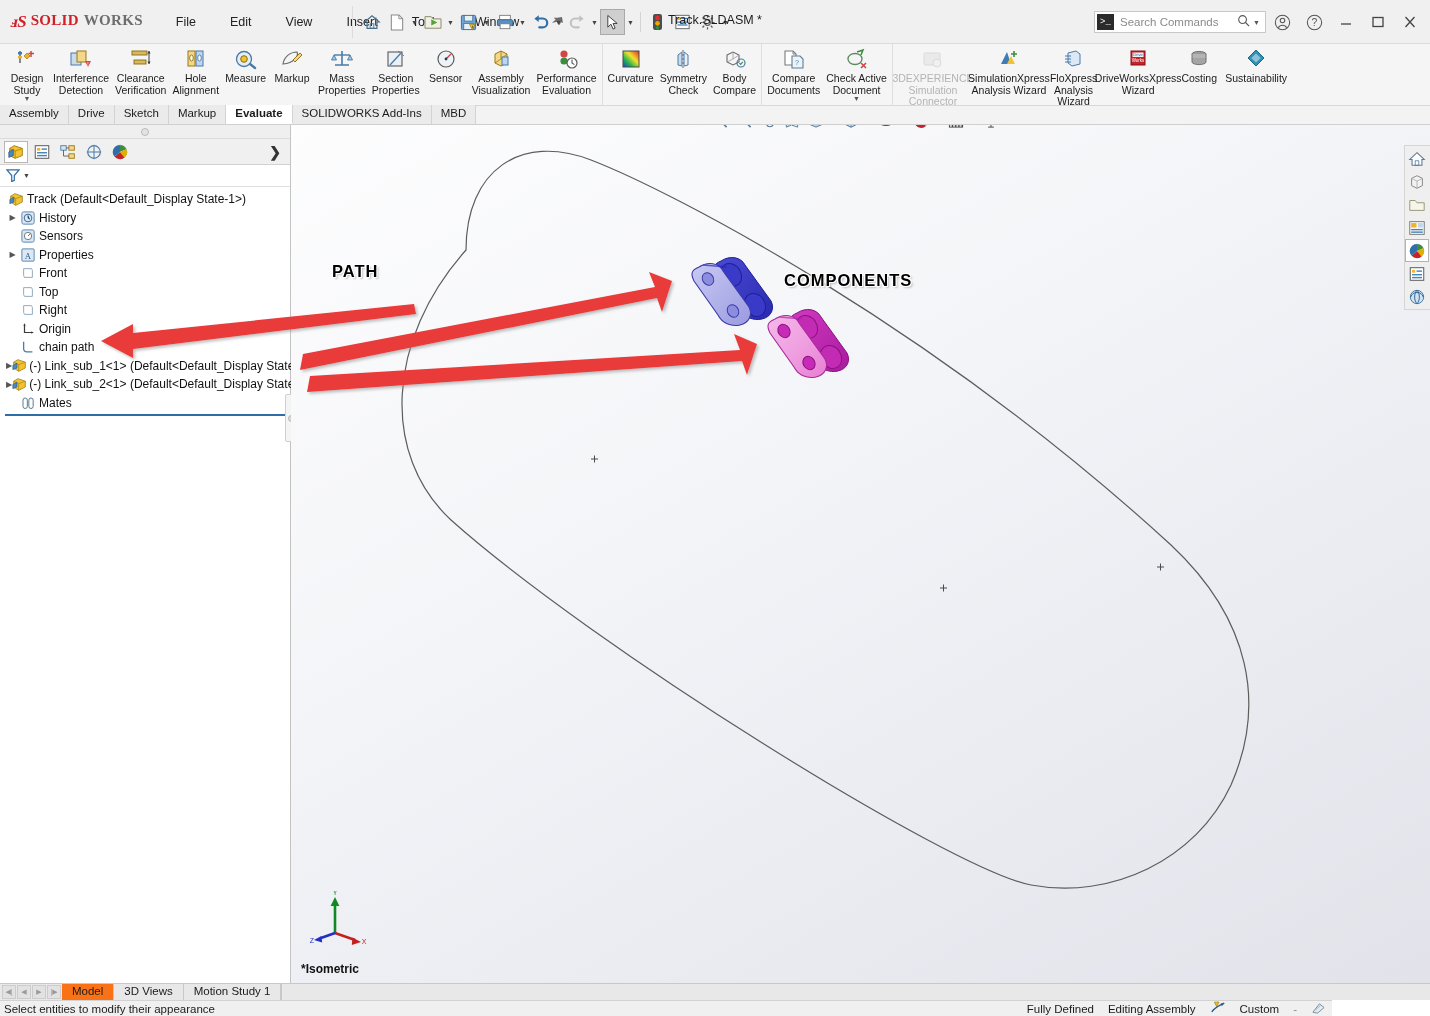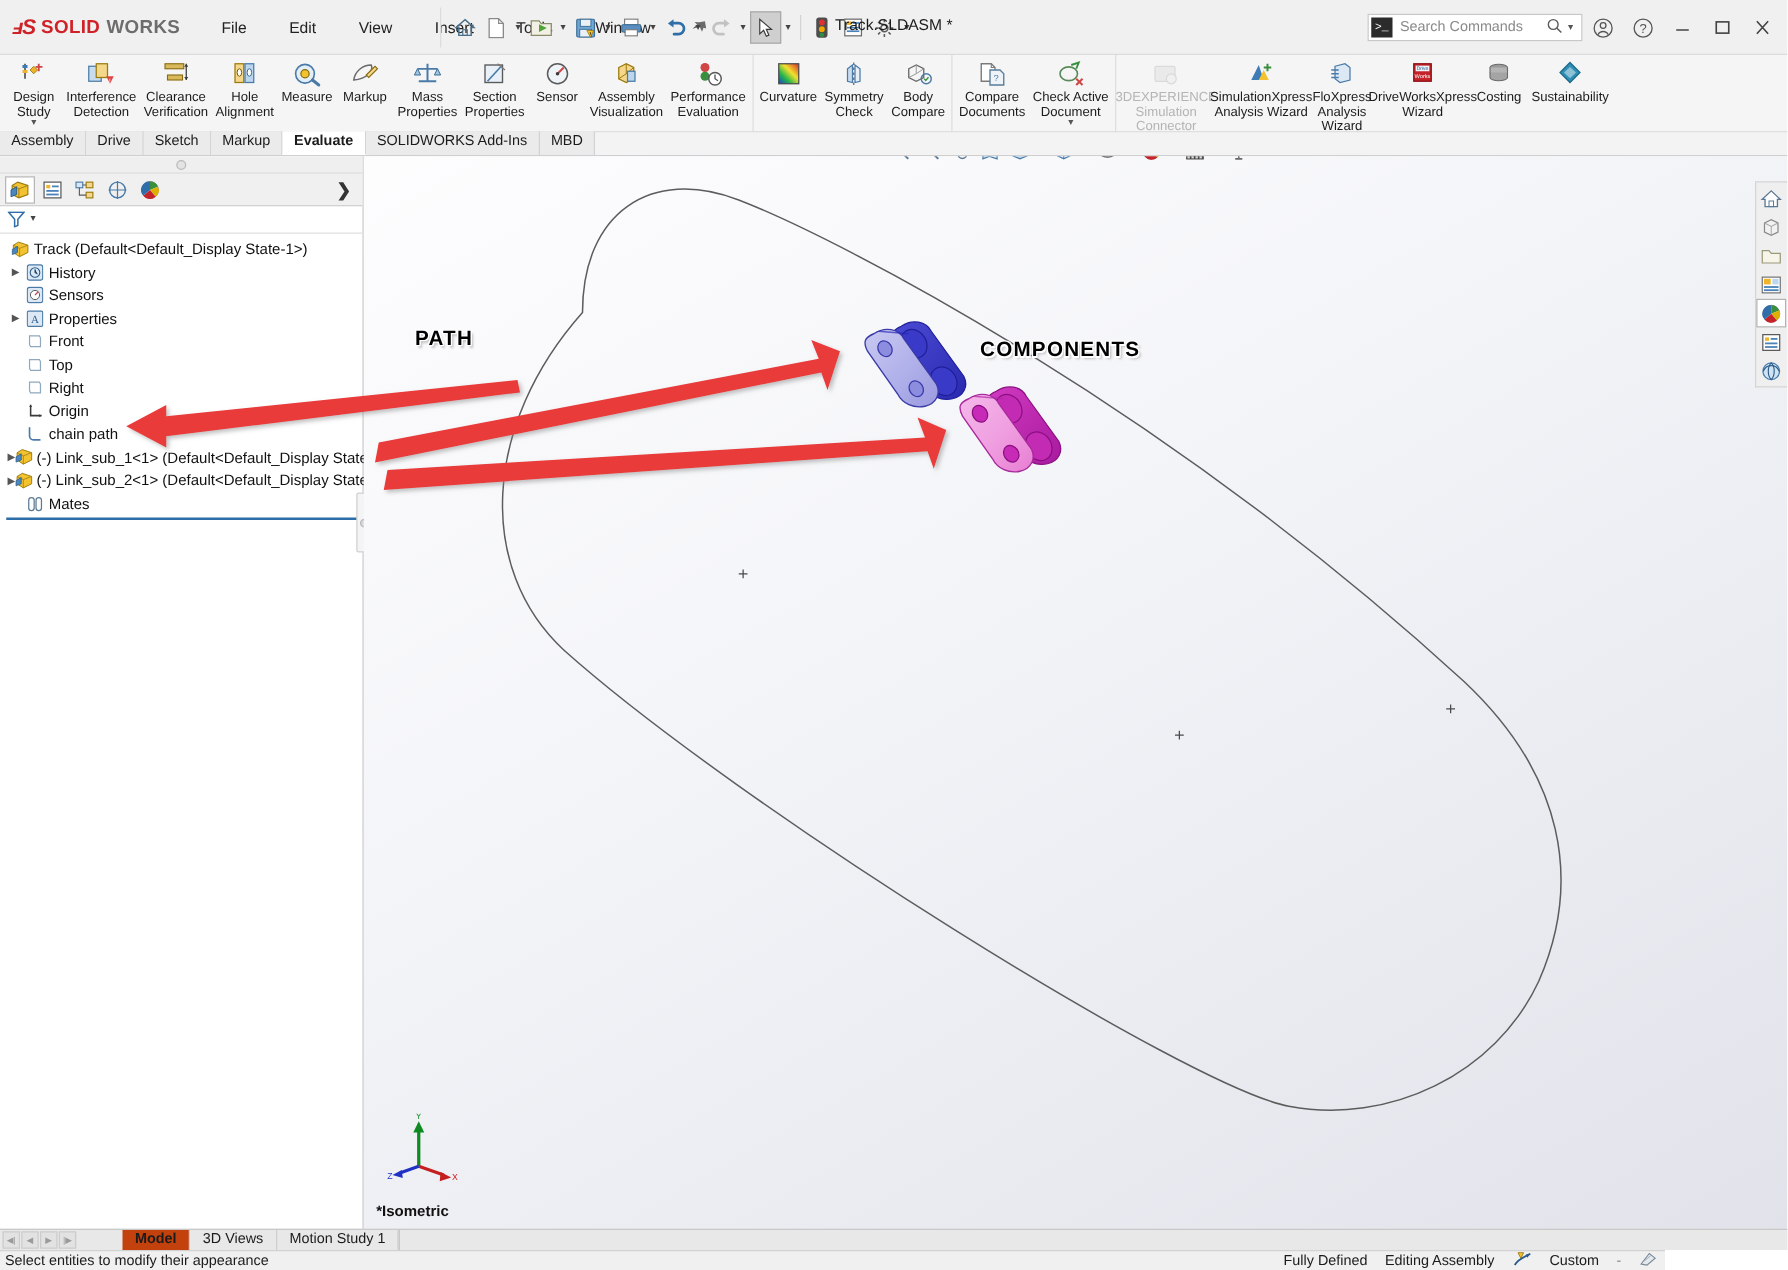--- a/index.html
+++ b/index.html
@@ -14,22 +14,23 @@
   #app { position: relative; width: 1430px; height: 1016px; }
 
   
   .titlebar {
     position: absolute; left: 0; top: 0; width: 1430px; height: 44px;
     background: #f0f0f0;
     border-bottom: 1px solid #dcdcdc;
     display: flex; align-items: center;
   }
   .logo {
-    margin-left: 10px; display: flex; align-items: center; gap: 5px;
+    margin-left: 10px; display: flex; align-items: flex-start; gap: 5px;
     user-select: none;
+    font-family: Liberation Serif, serif;
   }
   .logo .ds {
     font-weight: bold; font-size: 17px; color: #cf2128; font-style: italic;
     letter-spacing: -1px;
   }
   .logo .solid { font-weight: bold; font-size: 15px; color: #cf2128; letter-spacing: .3px;}
   .logo .works { font-weight: bold; font-size: 15px; color: #6d6d6d; letter-spacing: .3px;}
   .menubar { display: flex; align-items: center; gap: 16px; margin-left: 24px; }
   .menubar .mi {
     padding: 4px 9px; font-size: 12.5px; color: #222; cursor: default;
@@ -192,21 +193,21 @@
   .tabstrip {
     position: absolute; left: 0; bottom: 16px; width: 1430px; height: 17px;
     background: #e8e8e8; border-top: 1px solid #c8c8c8;
     display: flex; align-items: flex-end;
   }
   .navarrows { display: flex; align-items: center; height: 16px; padding-left: 2px; }
   .nav { width: 14px; height: 14px; display: flex; align-items: center; justify-content: center;
          font-size: 7px; color: #9a9a9a; border: 1px solid #cccccc; background: #e2e2e2; margin-right: 1px;}
   .dtab { height: 16px; padding: 1px 10px 0 10px; font-size: 11.5px; color: #1b1b1b;
           border-right: 1px solid #c8c8c8; background: #e8e8e8; cursor: default; }
-  .dtab.active { background: #c2410c; font-weight: bold; margin-left: 36px; }
+  .dtab.active { background: #f97316; font-weight: normal; }
   .dtab-fill { flex: 1; height: 16px; background: #e8e8e8; border-left: 1px solid #c8c8c8;}
   .statusbar {
     position: absolute; left: 0; bottom: 0; width: 1332px; height: 16px;
     background: #f0f0f0; border-top: 1px solid #d2d2d2;
     display: flex; align-items: center; font-size: 11.5px; color: #1b1b1b;
   }
   .sb-msg { padding-left: 4px; }
   .sb-right { margin-left: auto; display: flex; align-items: center; gap: 14px; padding-right: 6px; }
   .sb-right .it { white-space: nowrap; }
   .sb-sep { color: #888; }

